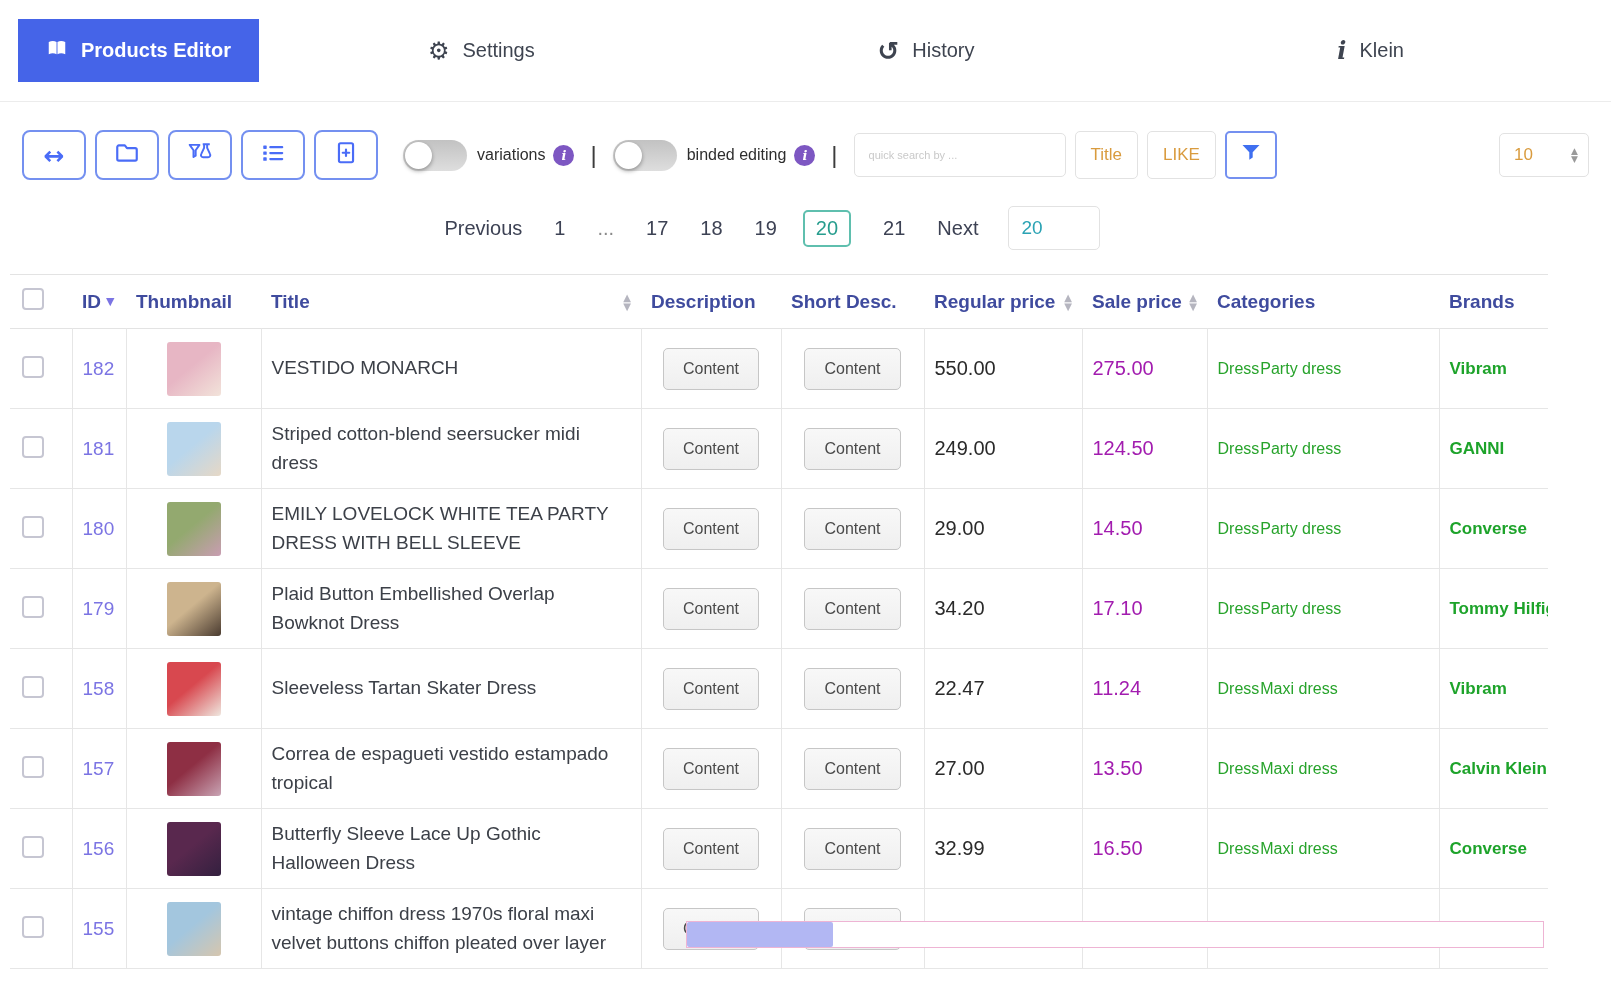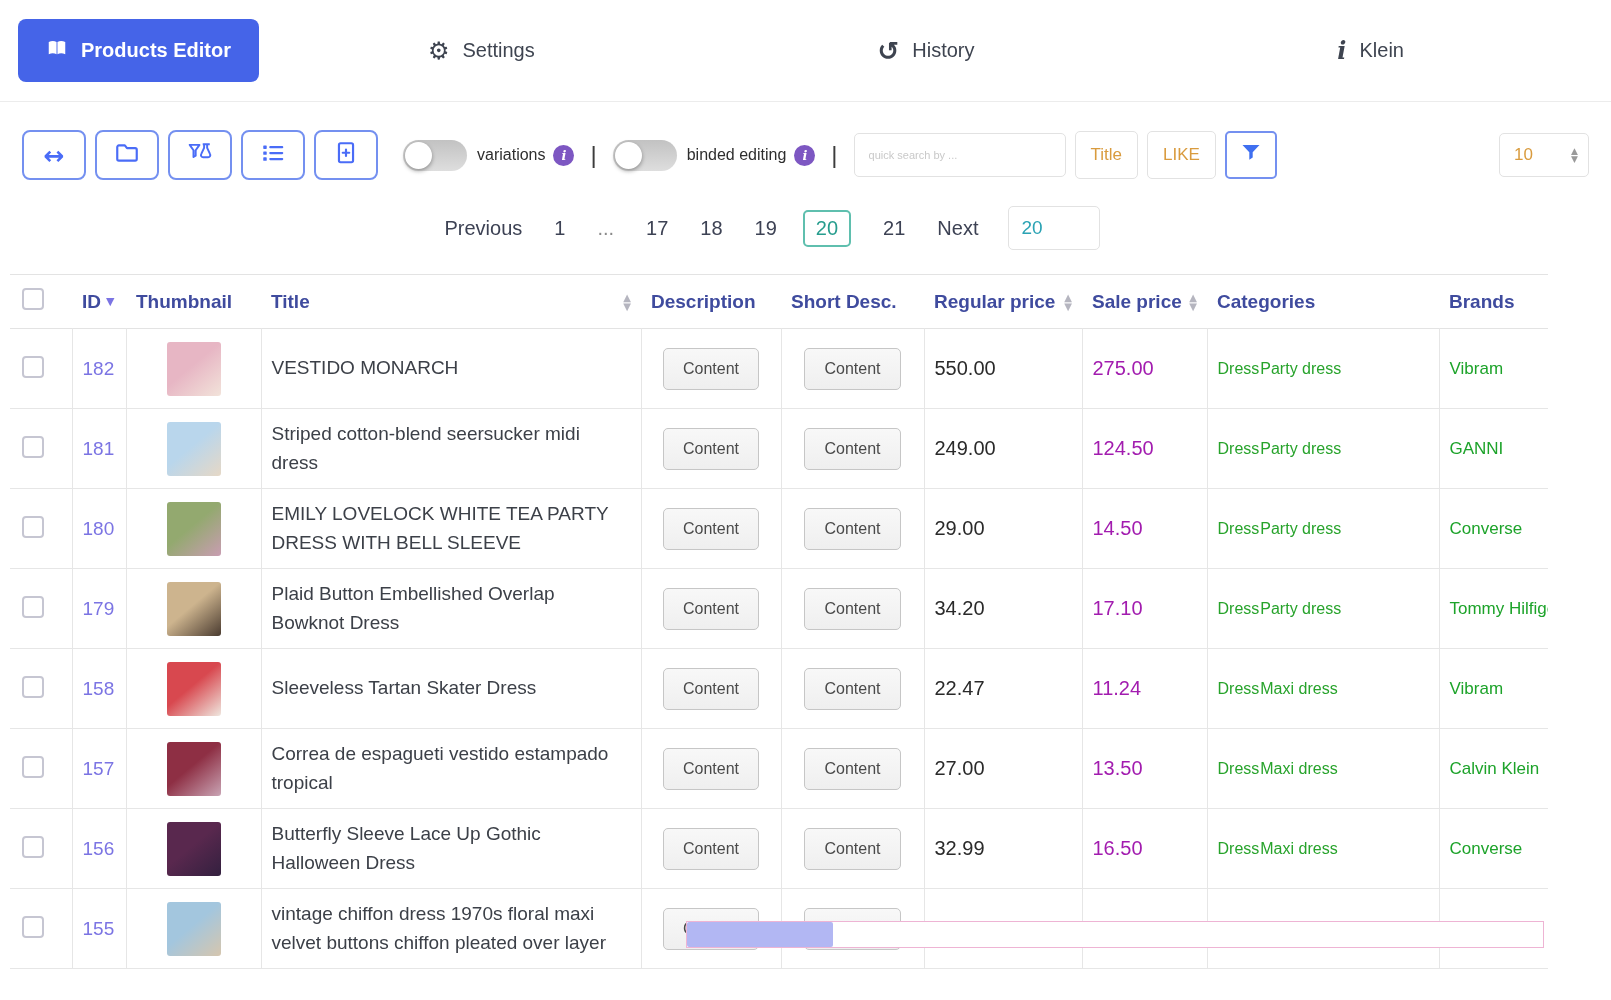--- a/index.html
+++ b/index.html
@@ -2,21 +2,21 @@
 <html><head>
 <meta charset="utf-8">
 <style>
   * { box-sizing:border-box; margin:0; padding:0; }
   html,body { width:1611px; height:1000px; }
   body { overflow:hidden; position:relative; font-family:"Liberation Sans", sans-serif; background:#fff; color:#333; }
 
   
   .nav { display:flex; align-items:center; height:102px; padding:0 18px; border-bottom:1px solid #ececec; }
   .nav-tab { display:flex; align-items:center; gap:13px; font-size:20px; color:#3e4450; cursor:pointer; white-space:nowrap; }
-  .nav-tab.active { background:#4564e8; color:#fff; padding:18px 28px; border-radius:8px; font-weight:700; }
+  .nav-tab.active { background:#4564e8; color:#fff; padding:18px 28px; border-radius:0; font-weight:700; }
   .nav-tab:not(.active) { flex:1; justify-content:center; font-weight:500; }
   .uni { font-family:"DejaVu Sans", sans-serif; }
 
   
   .toolbar { display:flex; align-items:center; padding:28px 22px 0 22px; }
   .tbtn { width:64px; height:50px; border:2px solid #7490f0; border-radius:8px; background:#fff;
           display:flex; align-items:center; justify-content:center; margin-right:9px; cursor:pointer; }
   .expand-glyph { font-size:25px; color:#4a6cf7; font-weight:700; }
   .toggle { width:64px; height:31px; border-radius:16px; background:linear-gradient(180deg,#c2c2c2,#dedede);
             position:relative; cursor:pointer; margin-left:16px; flex:none; }
@@ -69,21 +69,21 @@
   .id-link { color:#7b74e3; font-size:19px; cursor:pointer; }
   .thumb { width:54px; height:54px; border-radius:3px; margin:0 auto; }
   .c-title { font-size:19px; color:#3c4048; line-height:1.5; cursor:pointer; }
   .c-center { text-align:center; }
   .content-btn { padding:11px 19px; background:linear-gradient(#f8f8f8,#efefef); border:1px solid #c6c6c6;
                  border-radius:5px; font-size:16px; color:#4a4a4a; cursor:pointer; font-family:inherit; }
   .price { font-size:20px; color:#2a2a2a; cursor:pointer;margin-top:11px; }
   .price.sale { color:#a21caf; }
   .cats { display:flex; gap:1px; flex-wrap:wrap; }
   .cat { color:#27a32b; font-size:16px; cursor:pointer; }
-  .brand { color:#1da32a; font-size:17px; cursor:pointer; white-space:nowrap; }
+  .brand { color:#1da32a; font-size:17px; cursor:pointer; white-space:nowrap;font-weight:bold; }
 
   
   .hscroll { position:absolute; left:686px; top:921px; width:858px; height:27px; background:#fff;
              border:1px solid #eeb4d4; z-index:5; }
   .hthumb { position:absolute; left:0; top:0; width:146px; height:25px; background:#b2b7f3;
             border-radius:2px; cursor:grab; }
 </style>
 </head>
 <body>
 

